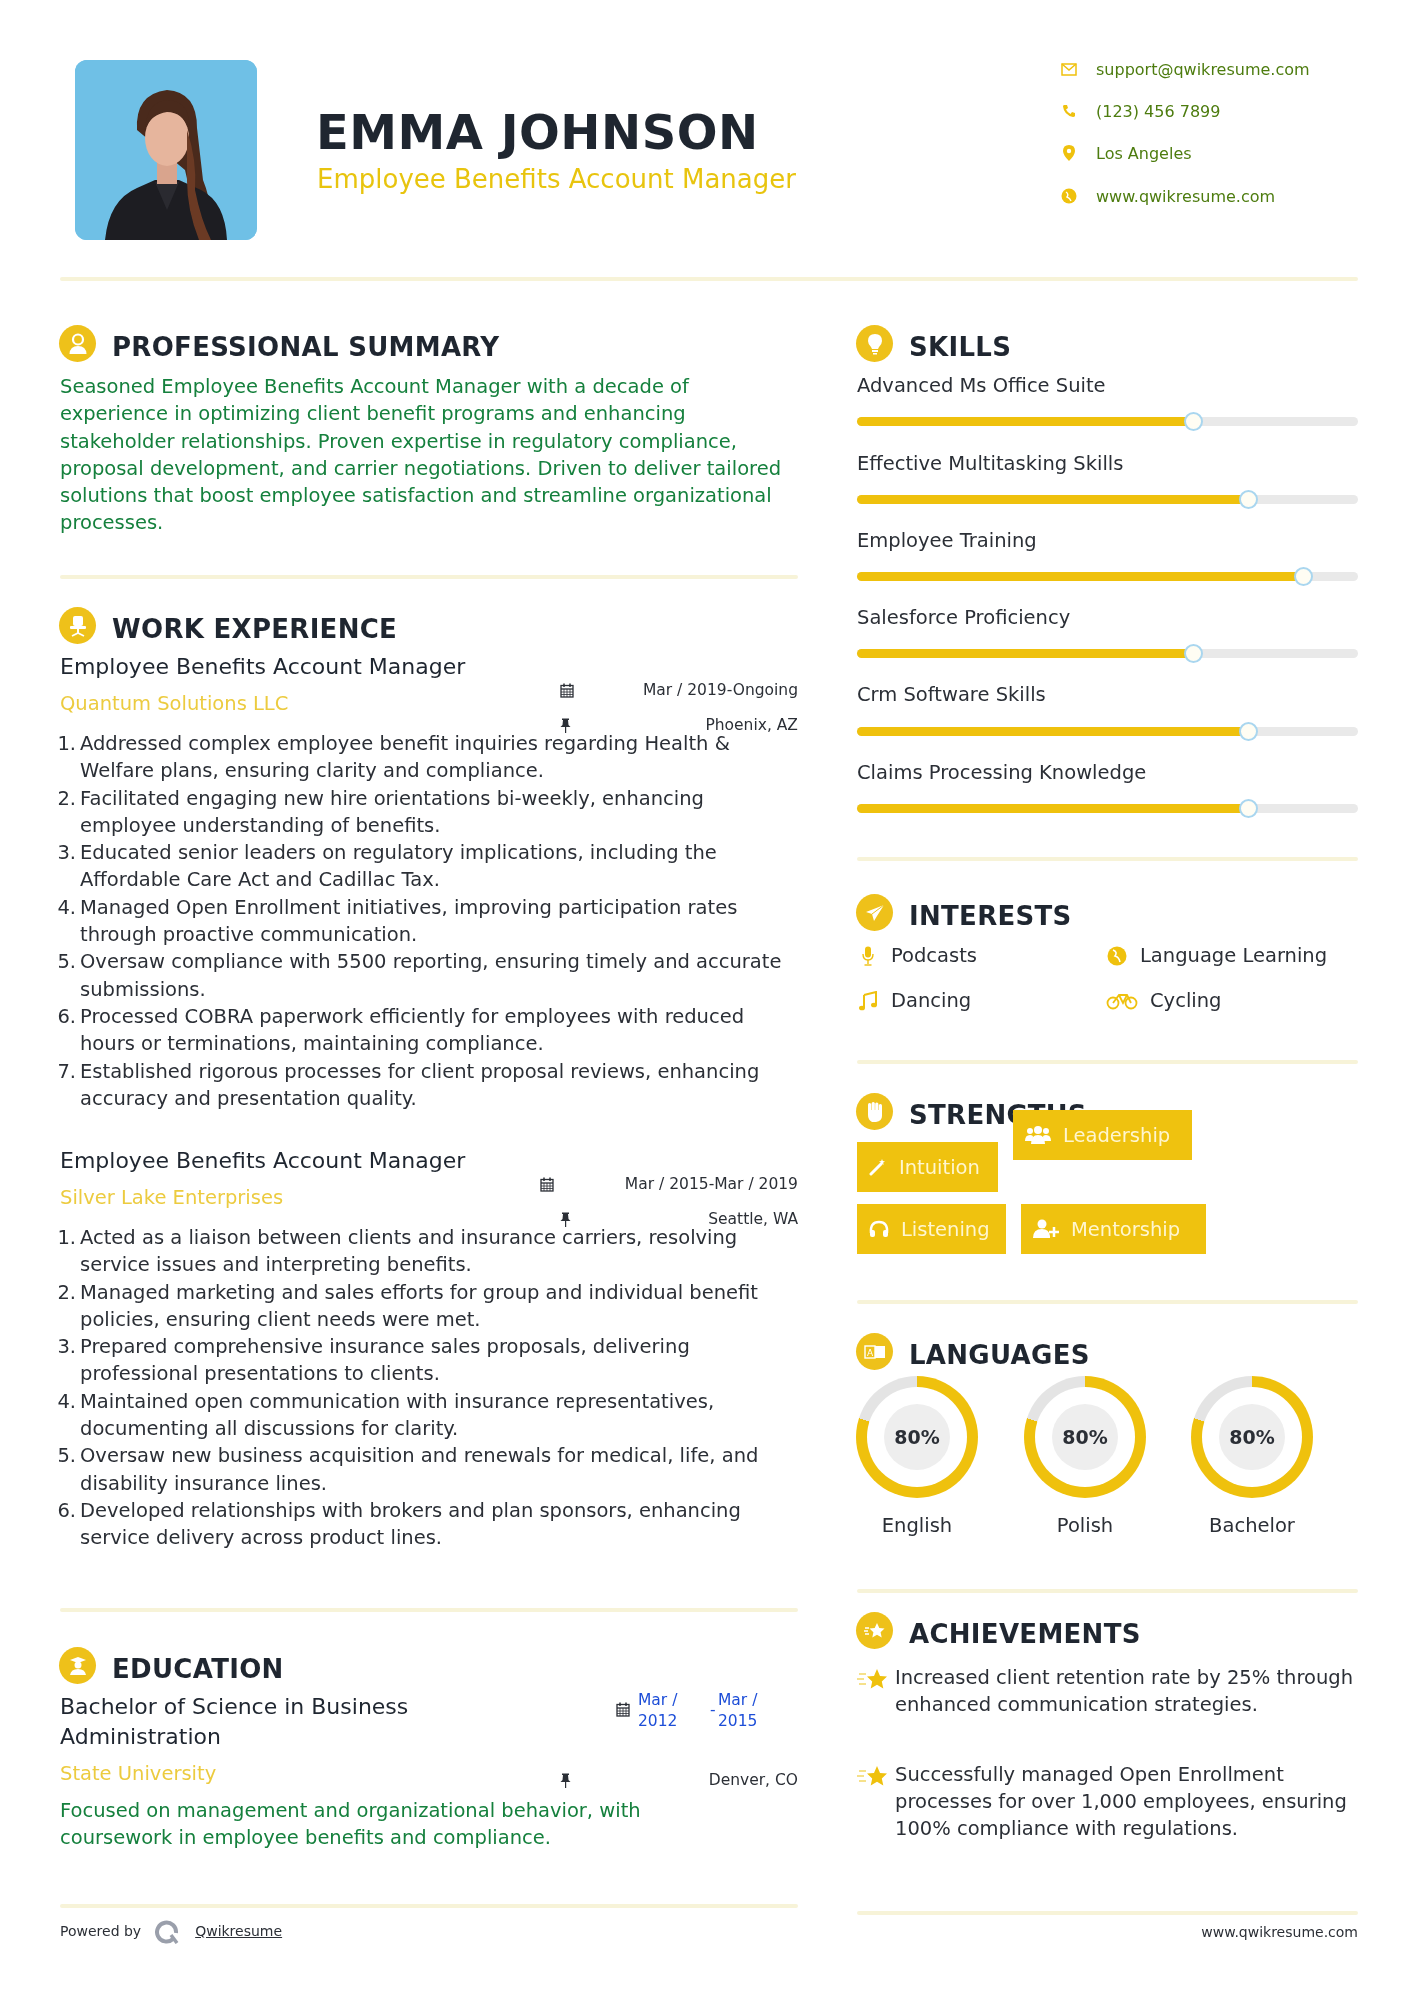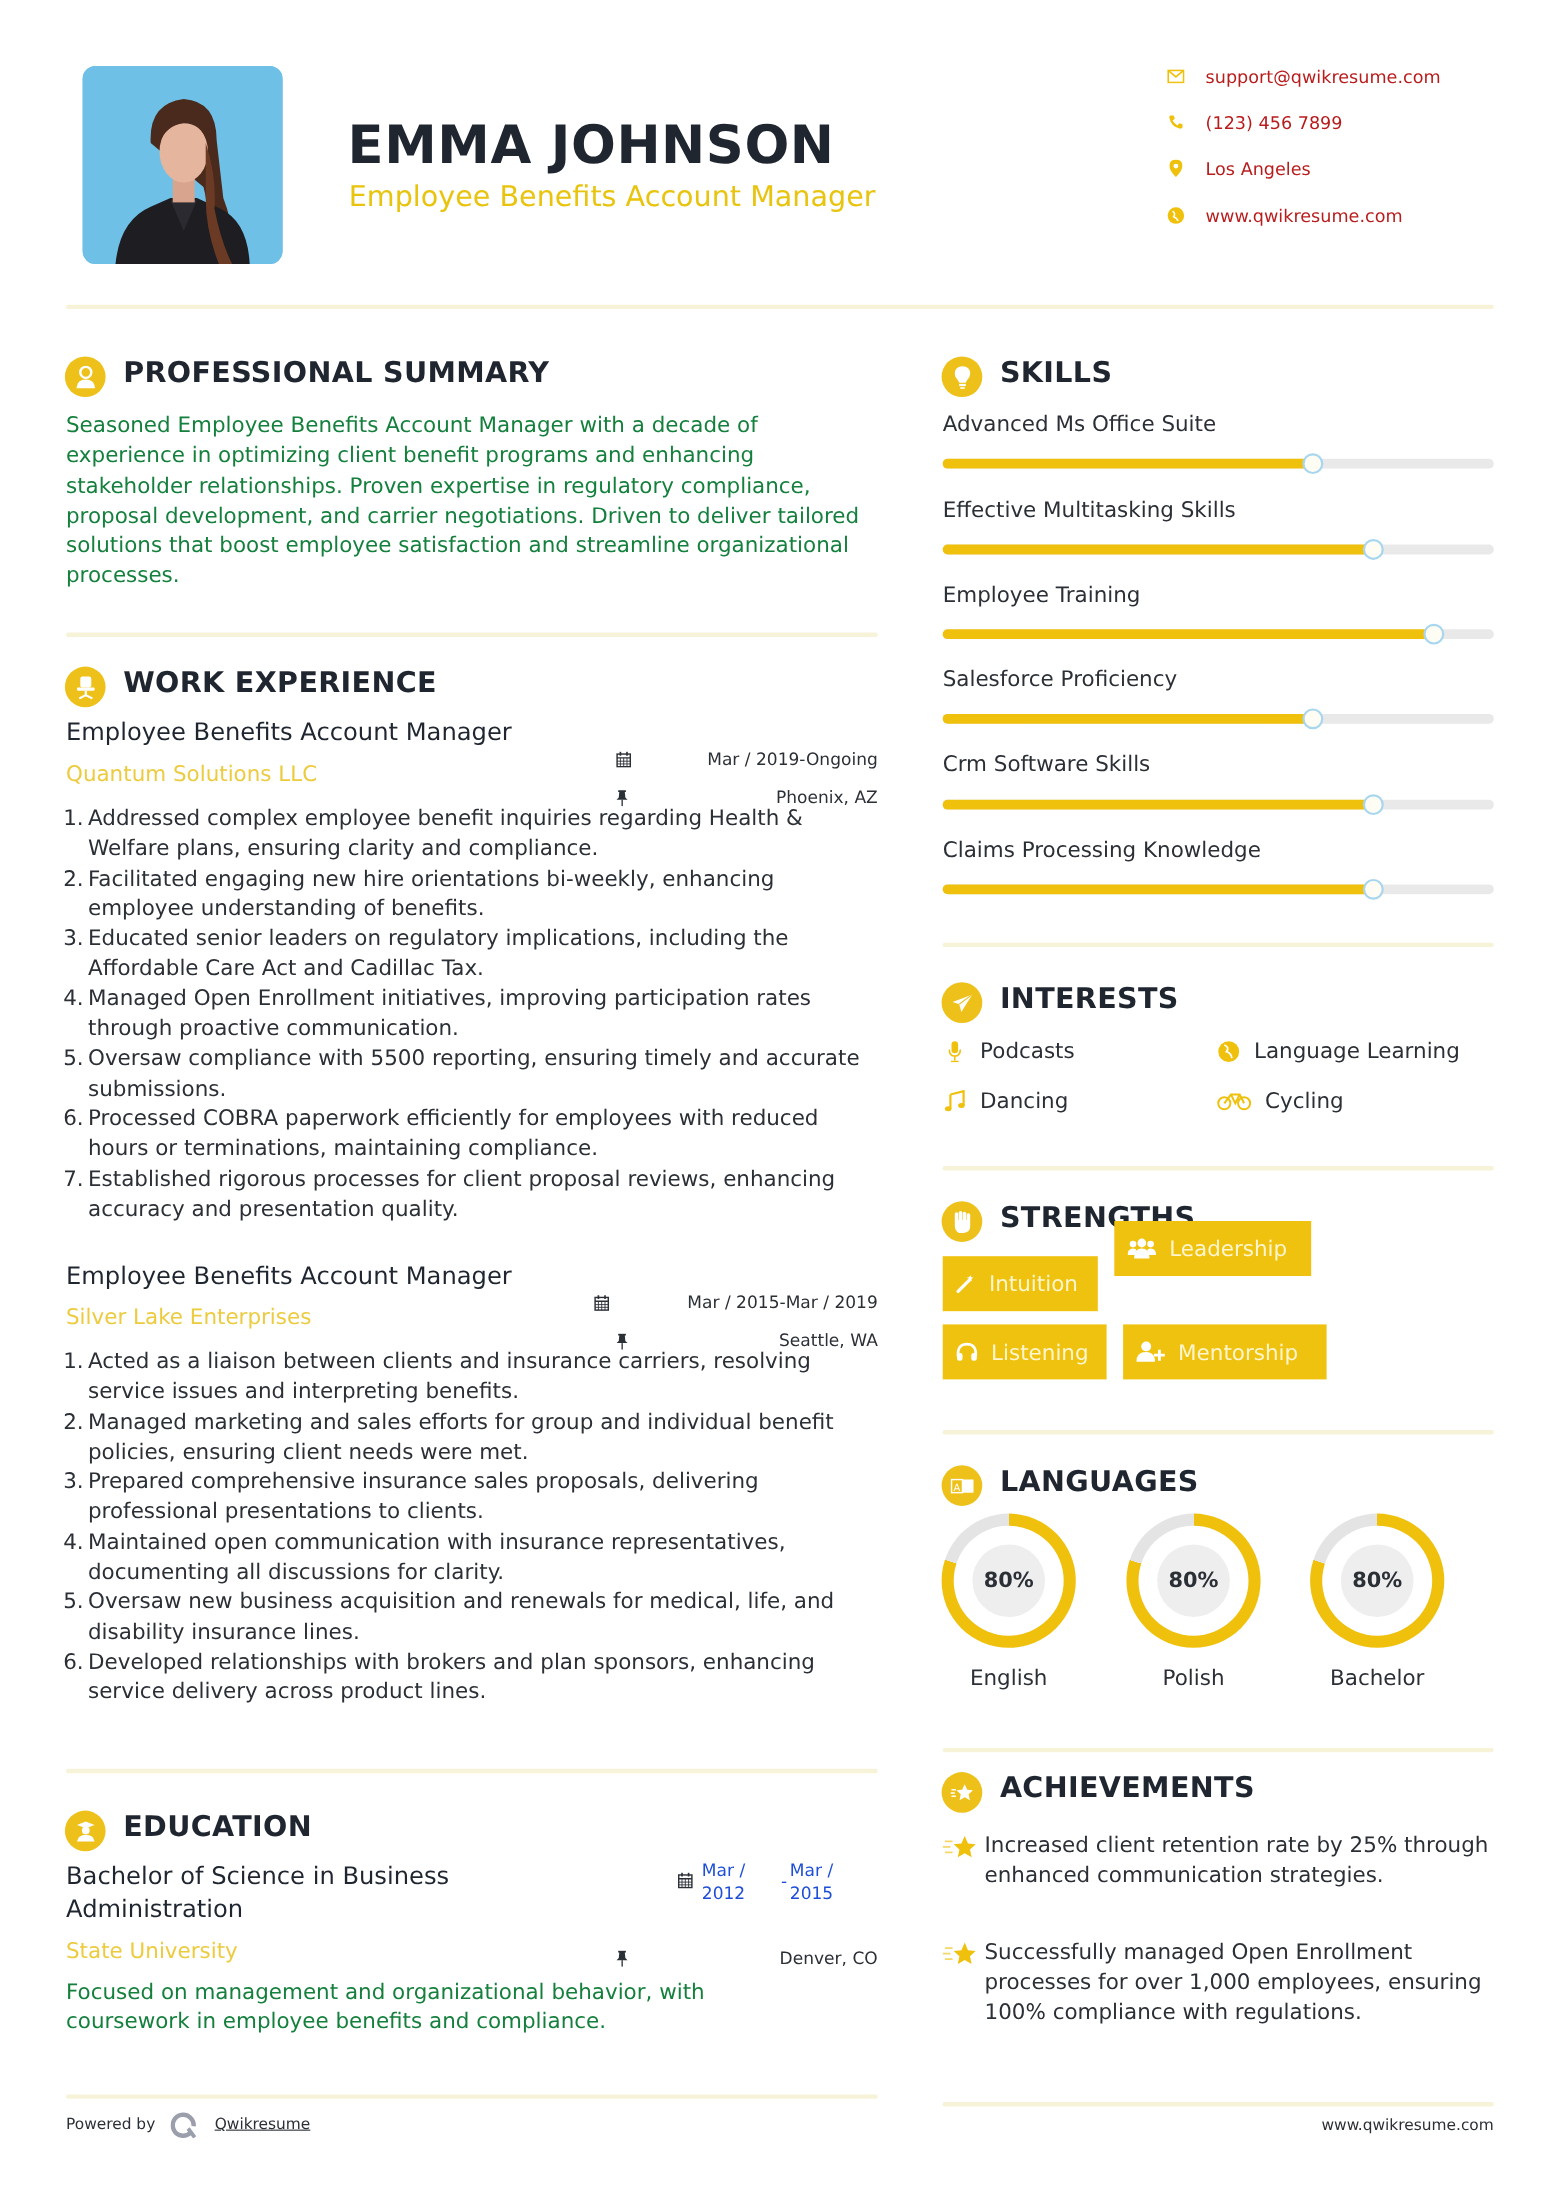--- a/index.html
+++ b/index.html
@@ -4,26 +4,26 @@
 <style>
   * { box-sizing: border-box; margin: 0; padding: 0; }
   html, body { width: 1407px; height: 1990px; background: #ffffff; overflow: hidden; }
   body { position: relative; font-family: "DejaVu Sans", sans-serif; color: #2b2f36; }
   .abs { position: absolute; }
 
   
   .photo { left: 75px; top: 60px; width: 182px; height: 180px; border-radius: 12px; background: #6fc0e6; overflow: hidden; }
   .name { left: 316px; top: 104px; font-size: 48px; font-weight: bold; color: #1f2630; letter-spacing: 0.5px; white-space: nowrap; }
   .subtitle { left: 317px; top: 164px; font-size: 26px; color: #e8c40e; white-space: nowrap; }
-  .contact { left: 1060px; width: 320px; height: 26px; display: flex; align-items: center; font-size: 16px; color: #b91c1c; }
+  .contact { left: 1060px; width: 320px; height: 26px; display: flex; align-items: center; font-size: 16px; color: #4d7c0f; }
   .contact .ic { width: 18px; height: 18px; margin-right: 18px; display: flex; align-items: center; justify-content: center; }
   .divider { height: 4px; background: #f7f3d8; border-radius: 2px; }
 
   
-  .sec-head { display: flex; align-items: flex-start; height: 38px; }
+  .sec-head { display: flex; align-items: flex-end; height: 38px; }
   .sec-icon { width: 37px; height: 37px; border-radius: 50%; background: #eec11a; display: flex; align-items: center; justify-content: center; margin-right: 16px; flex: none; }
   .sec-title { font-size: 26px; font-weight: bold; color: #1f2630; letter-spacing: 0.3px; white-space: nowrap; }
 
   .body-text { font-size: 19.5px; line-height: 27.3px; color: #15803d; }
   .job-title { font-size: 22px; color: #1f2630; white-space: nowrap; }
   .company { font-size: 19.5px; color: #eccb3f; white-space: nowrap; }
   .meta { font-size: 15.5px; color: #2b2f36; display: flex; align-items: center; justify-content: space-between; white-space: nowrap; margin-top: 21px; }
   .meta svg { margin-right: 7px; }
   ol.bullets { list-style: none; font-size: 19.5px; line-height: 27.3px; color: #2b2f36; }
   ol.bullets li { display: flex; }

